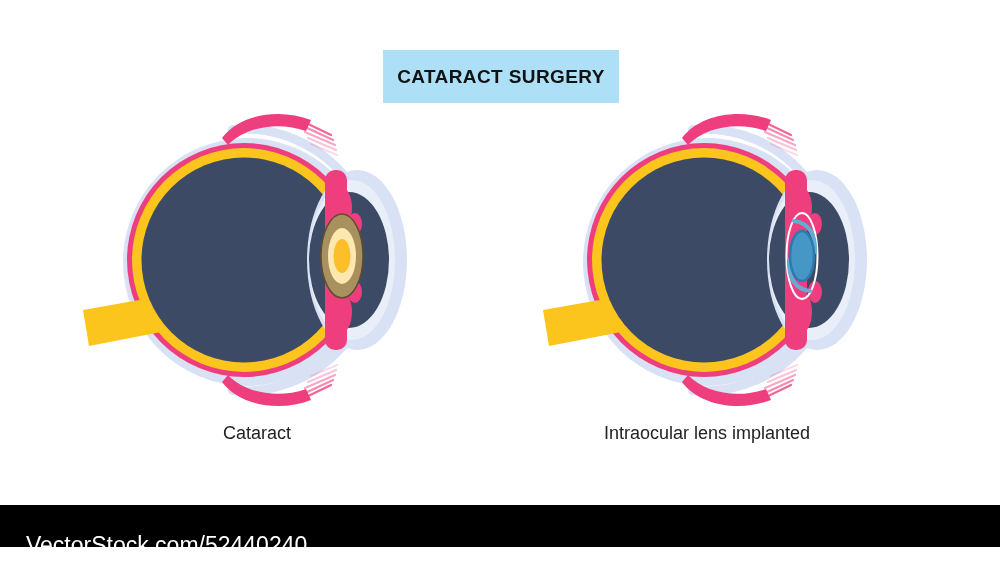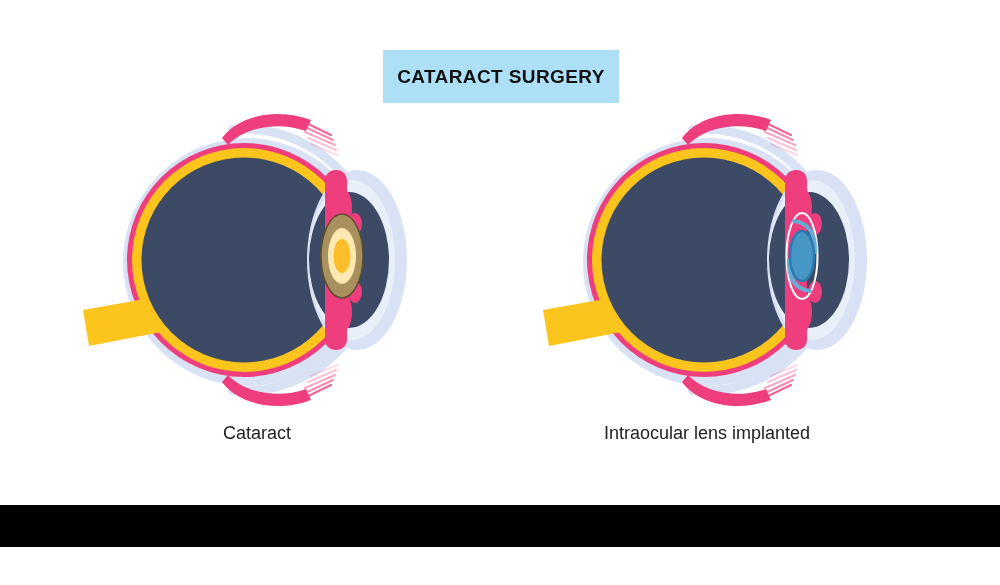--- a/index.html
+++ b/index.html
@@ -143,15 +143,16 @@
         <path d="M 233 282 L 261 270" opacity="0.3"></path>
         <path d="M 236 276 L 262 265" opacity="0.18"></path>
       </g>
     </g>
   </svg>
 
   <div class="caption caption-right">Intraocular lens implanted</div>
   <div class="caption caption-left">Cataract</div>
 
   <div class="footer">
+    <span class="footer-url">VectorStock.com/52440240</span>
   </div>
 
 </div>
 
 </body></html>

